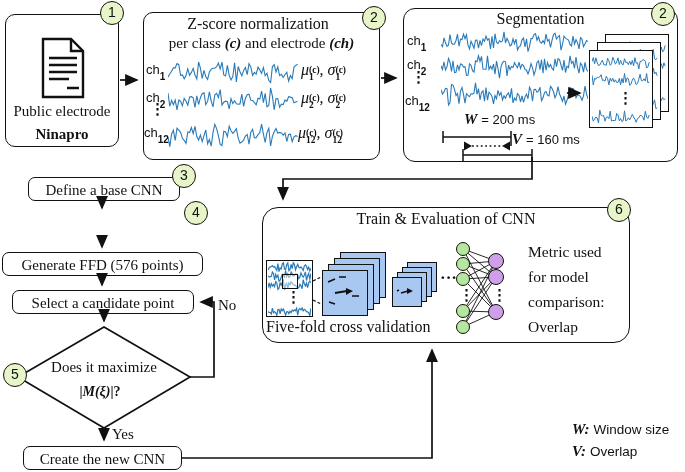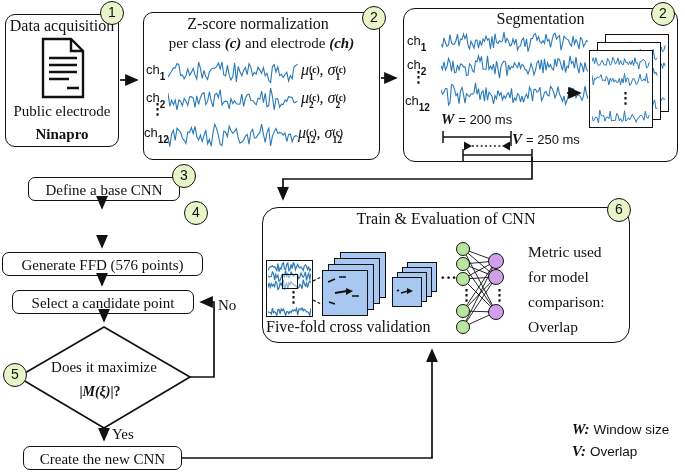--- a/index.html
+++ b/index.html
@@ -36,21 +36,20 @@
 </head>
 <body>
 
 <div id="canvas">
 
   <div class="box r10" style="left:5px;top:14px;width:114px;height:133px;"></div>
   <div class="box r10" style="left:143px;top:12px;width:237px;height:148px;"></div>
   <div class="box r12" style="left:403px;top:8px;width:275px;height:154px;"></div>
   <div class="box r16" style="left:262px;top:207px;width:368px;height:136px;"></div>
 
-  <div class="abs ctr t16" style="left:5px;top:17px;width:114px;">Data acquisition</div>
   <svg class="abs" style="left:36px;top:37px;" width="52" height="62" viewBox="0 0 52 62">
     <path d="M7 2 H35 L47 14 V60 H7 Z" fill="#fff" stroke="#111" stroke-width="2.4"></path>
     <path d="M35 2 V14 H47" fill="none" stroke="#111" stroke-width="2.4"></path>
     <path d="M13 21 H41 M13 28 H41 M13 35 H41 M13 42 H33 M31 51 H43" stroke="#111" stroke-width="2.4"></path>
   </svg>
   <div class="abs ctr t15" style="left:5px;top:103px;width:114px;">Public electrode</div>
   <div class="abs ctr t15" style="left:5px;top:126px;width:114px;font-weight:bold;">Ninapro</div>
 
   <div class="abs ctr t16" style="left:143px;top:15px;width:230px;">Z-score normalization</div>
   <div class="abs ctr t15" style="left:143px;top:35px;width:237px;"><span>per class </span><span class="bi">(c)</span><span> and electrode </span><span class="bi">(ch)</span></div>
@@ -118,22 +117,22 @@
       </svg>
     <svg class="wave" style="position:absolute;left:2px;top:21px;" width="58" height="16">
         <polyline fill="none" stroke-width="1" points="0.0,3.2 1.3,13.0 2.6,6.3 3.9,7.3 5.2,5.2 6.5,5.6 7.8,4.9 9.1,2.7 10.4,8.5 11.7,8.1 13.0,9.2 14.3,4.3 15.6,6.7 16.9,12.8 18.2,6.1 19.5,9.3 20.8,6.3 22.1,10.1 23.4,7.8 24.7,10.4 26.0,10.5 27.3,6.4 28.6,12.7 29.9,6.4 31.2,11.0 32.5,1.4 33.8,10.3 35.1,5.9 36.4,6.7 37.7,13.4 39.0,12.2 40.3,8.0 41.6,6.0 42.9,8.8 44.2,12.7 45.5,11.5 46.8,7.2 48.1,2.2 49.4,8.6 50.7,8.8 52.0,6.8 53.3,9.0 54.6,1.5 55.9,10.9 57.2,9.9" stroke="#2a7ab8"></polyline>
       </svg>
     <div class="vdots" style="position:absolute;left:28px;top:44px;">⋮</div>
     <svg class="wave" style="position:absolute;left:2px;top:58px;" width="58" height="16">
         <polyline fill="none" stroke-width="1" points="0.0,7.2 1.3,12.2 2.6,10.2 3.9,8.0 5.2,8.9 6.5,13.9 7.8,1.1 9.1,6.3 10.4,6.9 11.7,6.6 13.0,12.2 14.3,8.3 15.6,7.8 16.9,9.7 18.2,2.2 19.5,12.0 20.8,11.5 22.1,11.5 23.4,11.4 24.7,4.4 26.0,5.9 27.3,11.8 28.6,9.4 29.9,12.6 31.2,11.7 32.5,1.8 33.8,12.0 35.1,10.9 36.4,8.8 37.7,10.9 39.0,8.2 40.3,5.3 41.6,7.9 42.9,10.1 44.2,13.3 45.5,9.4 46.8,8.8 48.1,6.5 49.4,6.5 50.7,7.9 52.0,11.2 53.3,2.3 54.6,8.0 55.9,9.5 57.2,5.9" stroke="#2a7ab8"></polyline>
       </svg>
   </div>
 
-  <div class="abs" style="left:441px;top:110px;white-space:nowrap;"><span class="bi" style="font-size:15px;">W</span>&nbsp;<span class="sans" style="font-size:13px;">= 200 ms</span></div>
-  <div class="abs" style="left:512px;top:130px;white-space:nowrap;"><span class="bi" style="font-size:15px;">V</span>&nbsp;<span class="sans" style="font-size:13px;">= 250 ms</span></div>
+  <div class="abs" style="left:464px;top:110px;white-space:nowrap;"><span class="bi" style="font-size:15px;">W</span>&nbsp;<span class="sans" style="font-size:13px;">= 200 ms</span></div>
+  <div class="abs" style="left:512px;top:130px;white-space:nowrap;"><span class="bi" style="font-size:15px;">V</span>&nbsp;<span class="sans" style="font-size:13px;">= 160 ms</span></div>
 
   <div class="box r7" style="left:28px;top:177px;width:152px;height:24px;">
       <div class="flowtxt">Define a base CNN</div>
     </div>
   <div class="box r7" style="left:2px;top:252px;width:201px;height:24px;">
       <div class="flowtxt">Generate FFD (576 points)</div>
     </div>
   <div class="box r7" style="left:12px;top:290px;width:182px;height:24px;">
       <div class="flowtxt">Select a candidate point</div>
     </div>

